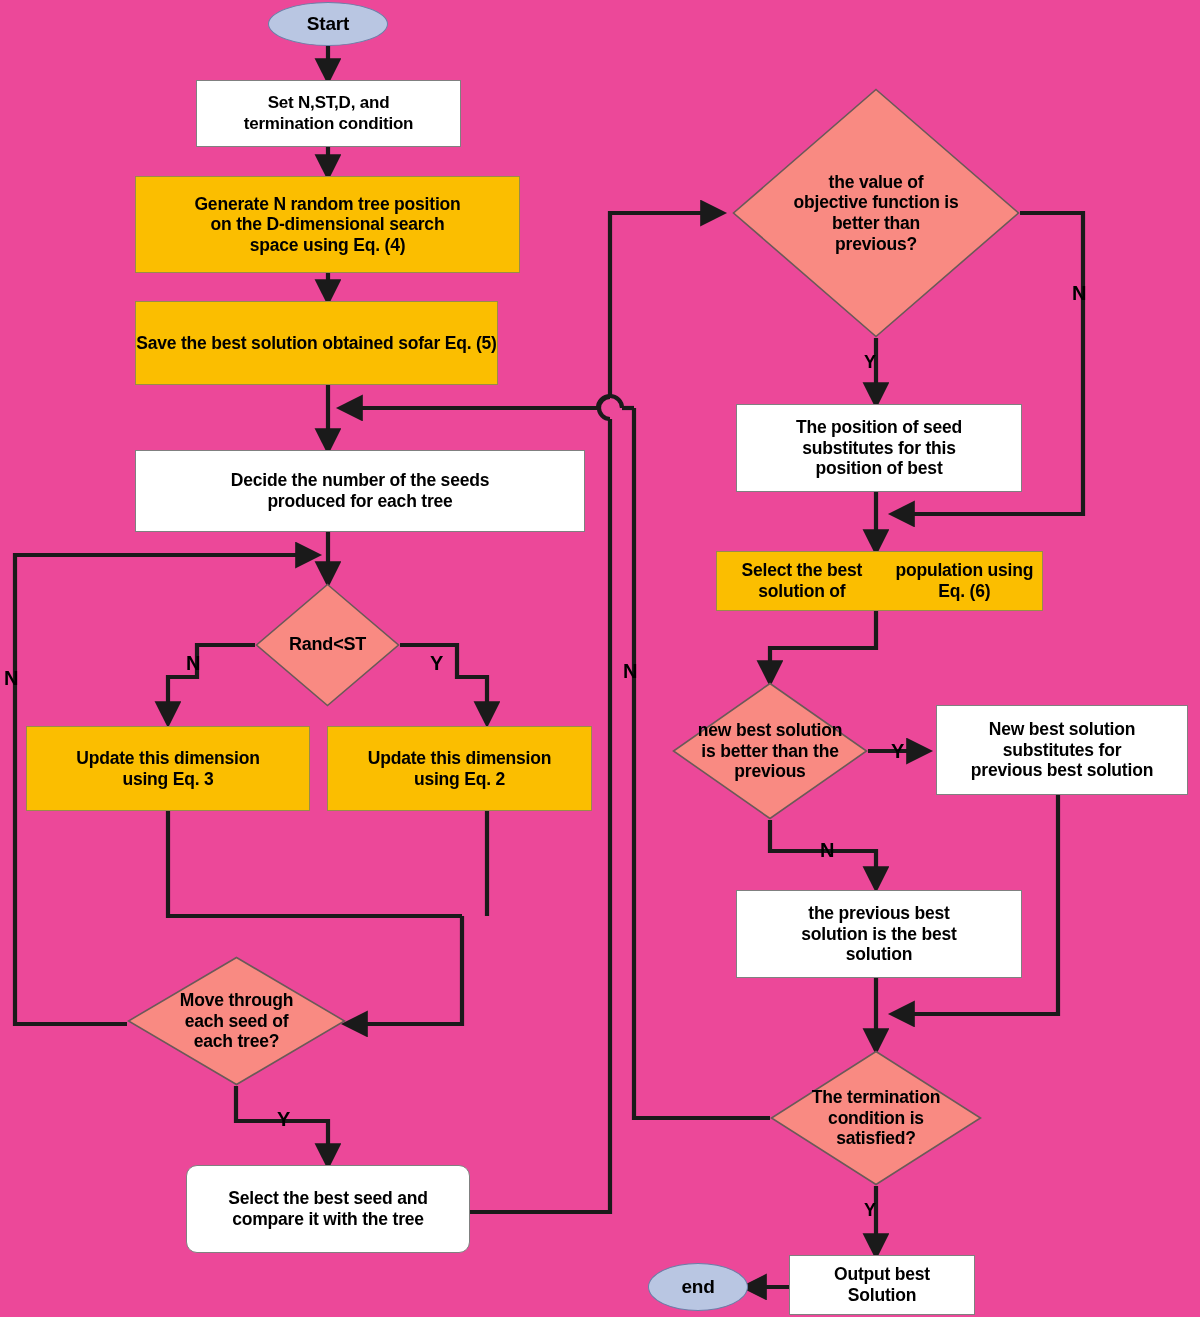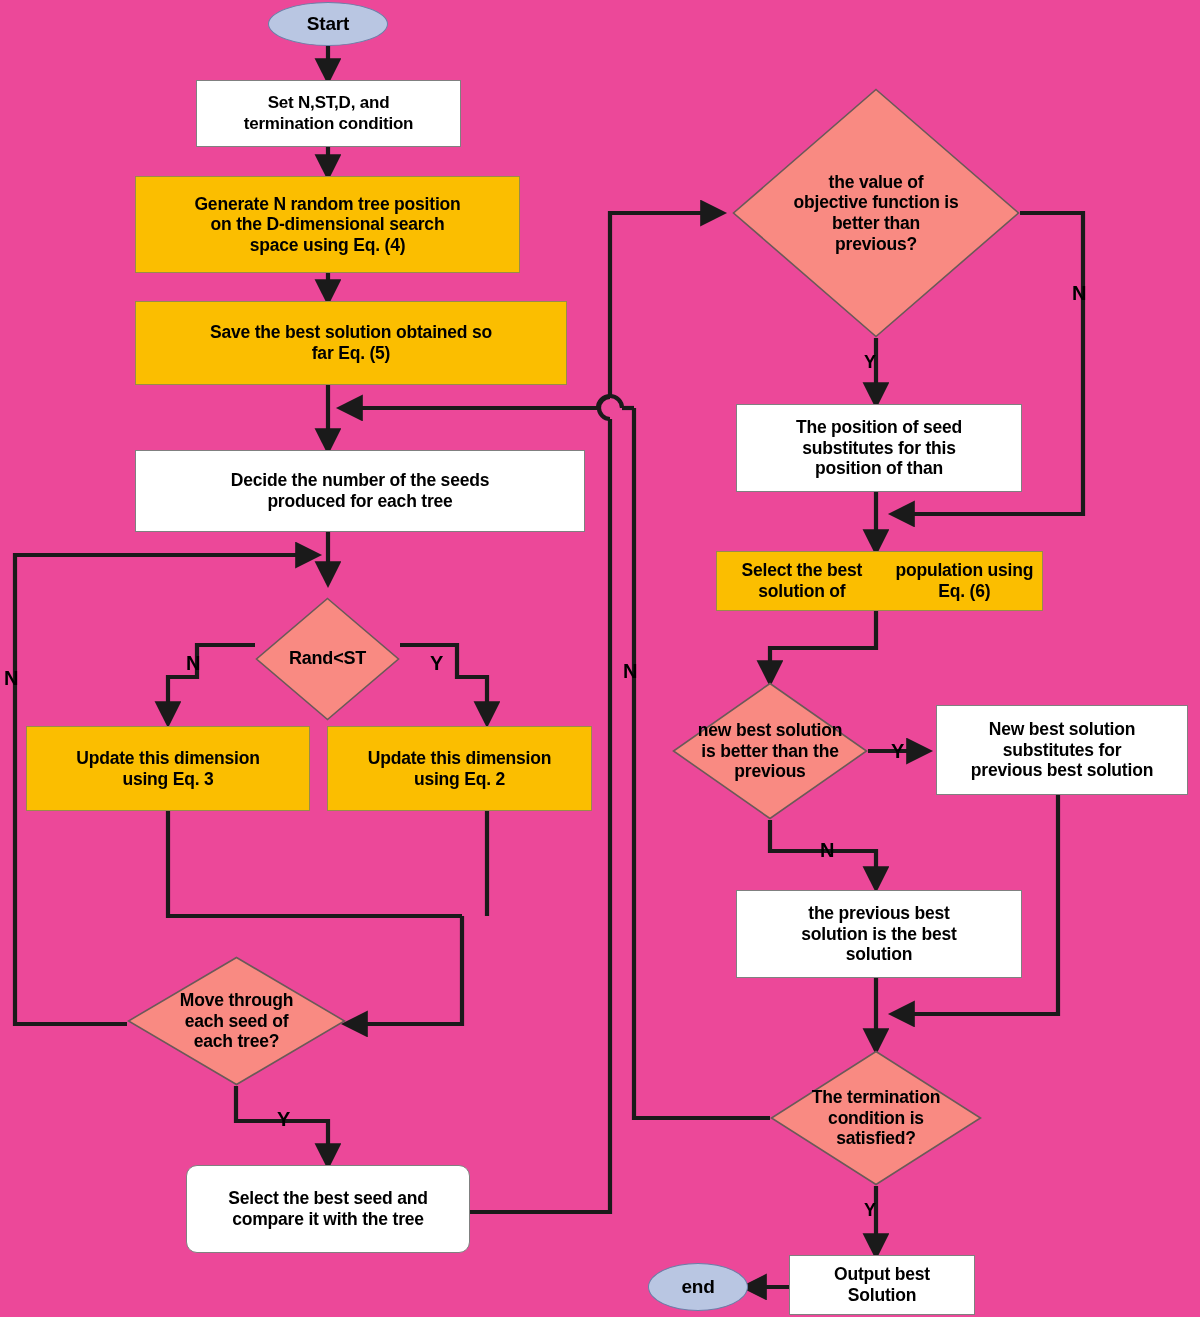--- a/index.html
+++ b/index.html
@@ -95,31 +95,31 @@
     <span>Set N,ST,D, and</span>
     <span>termination condition</span>
   </div>
 
   <div class="node proc-orange" style="left:135px;top:176px;width:385px;height:97px;font-size:17.5px;flex-direction:column;">
     <span>Generate N random tree position</span>
     <span>on the D-dimensional search</span>
     <span>space using Eq. (4)</span>
   </div>
 
-  <div class="node proc-orange" style="left:135px;top:301px;width:432px;height:84px;font-size:17.5px;flex-direction:column;">
+  <div class="node proc-orange" style="left:135px;top:301px;width:363px;height:84px;font-size:17.5px;">
     <span>Save the best solution obtained so</span>
     <span>far Eq. (5)</span>
   </div>
 
   <div class="node proc" style="left:135px;top:450px;width:450px;height:82px;font-size:17.5px;flex-direction:column;">
     <span>Decide the number of the seeds</span>
     <span>produced for each tree</span>
   </div>
 
-  <div class="dia-wrap" style="left:255px;top:597px;width:145px;height:124px;">
+  <div class="dia-wrap" style="left:255px;top:583px;width:145px;height:124px;">
     <svg class="dia-shape" viewBox="0 0 145 124">
       <polygon points="72.5,1.5 143.5,62 72.5,122.5 1.5,62" fill="#F98A82" stroke="#6b5a58" stroke-width="1.6"></polygon>
     </svg>
     <div class="dia-label" style="font-size:18px;">Rand&lt;ST</div>
   </div>
 
   <div class="node proc-orange" style="left:26px;top:726px;width:284px;height:85px;font-size:17.5px;flex-direction:column;">
     <span>Update this dimension</span>
     <span>using Eq. 3</span>
   </div>
@@ -153,21 +153,21 @@
       <div>the value of</div>
       <div>objective function is</div>
       <div>better than</div>
       <div>previous?</div>
     </div>
   </div>
 
   <div class="node proc" style="left:736px;top:404px;width:286px;height:88px;font-size:17.5px;flex-direction:column;">
     <span>The position of seed</span>
     <span>substitutes for this</span>
-    <span>position of than</span>
+    <span>position of best</span>
   </div>
 
   <div class="node proc-orange" style="left:716px;top:551px;width:327px;height:60px;font-size:17.5px;flex-direction:row;">
     <span>Select the best solution of</span>
     <span>population using Eq. (6)</span>
   </div>
 
   <div class="dia-wrap" style="left:672px;top:682px;width:196px;height:138px;">
     <svg class="dia-shape" viewBox="0 0 196 138">
       <polygon points="98,1.5 194.5,69 98,136.5 1.5,69" fill="#F98A82" stroke="#6b5a58" stroke-width="1.6"></polygon>

